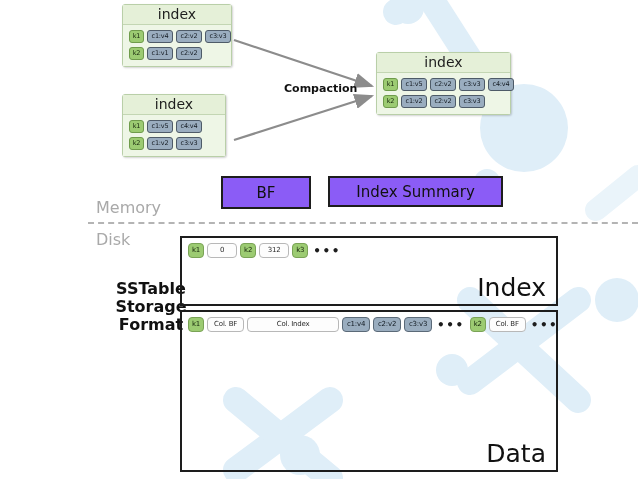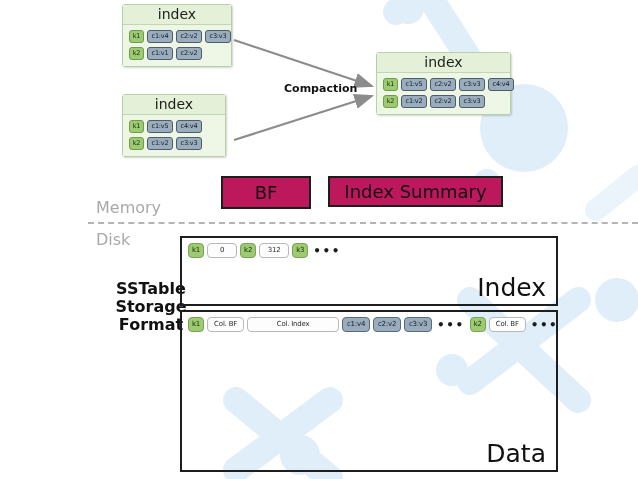--- a/index.html
+++ b/index.html
@@ -87,27 +87,27 @@
     font-size: 11px;
     font-weight: bold;
     color: #111;
     font-family: "DejaVu Sans", "Liberation Sans", sans-serif;
   }
 
   
   .plain-box {
     position: absolute;
     z-index: 2;
-    background: #be185d;
+    background: #8b5cf6;
     border: 2px solid #1d1d1d;
     box-sizing: border-box;
     display: flex;
     align-items: center;
     justify-content: center;
-    font-size: 18px;
+    font-size: 15px;
     color: #111;
     font-family: "DejaVu Sans", "Liberation Sans", sans-serif;
   }
 
   
   .tier-label {
     position: absolute;
     z-index: 2;
     font-size: 16px;
     color: #a9a9a9;

